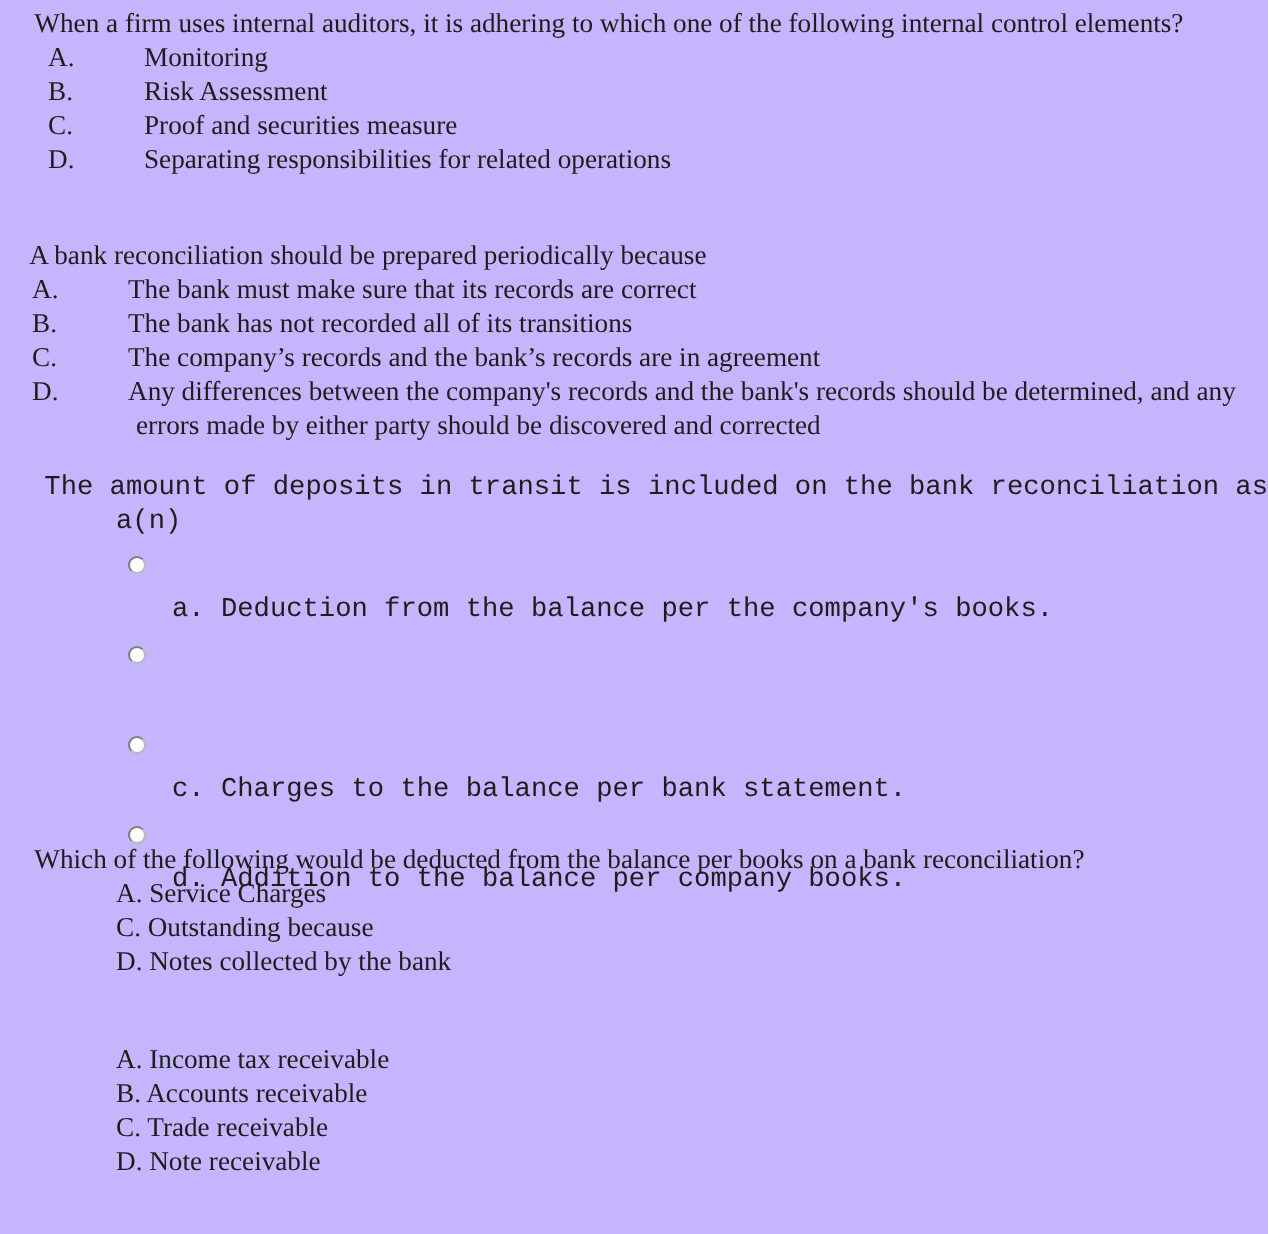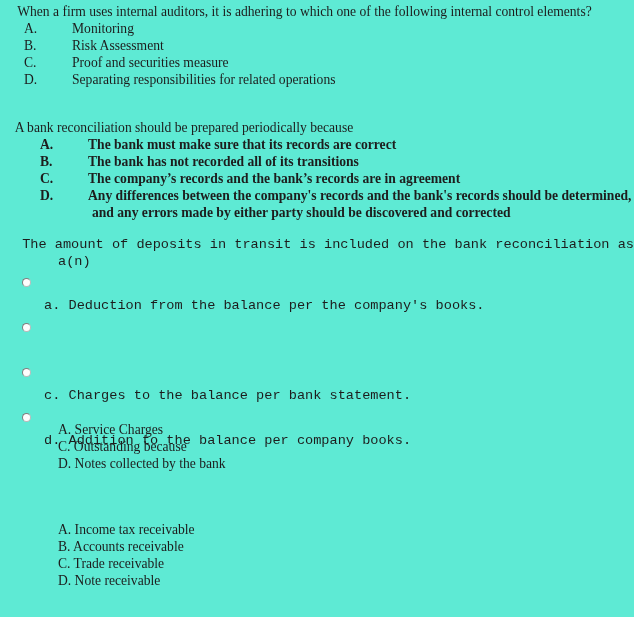--- a/index.html
+++ b/index.html
@@ -12,21 +12,21 @@
     height: 617px;
     font-family: "Liberation Serif", "DejaVu Serif", serif;
     color: #1a1a1a;
     -webkit-font-smoothing: antialiased;
   }
   #sheet {
     position: relative;
     width: 634px;
     height: 617px;
     overflow: hidden;
-    background: #5eead4;
+    background: #c4b5fd;
   }
 
   
   .qblock {
     position: absolute;
     left: 0;
     width: 634px;
   }
   .qstem {
     font-size: 13.6px;
@@ -54,23 +54,22 @@
     font-size: 13.6px;
     line-height: 17px;
     color: #1d1d1d;
   }
   
   .opt.ind-wide {
     padding-left: 76px;
     text-indent: -26px;
   }
   .opt.ind-narrow {
-    padding-left: 92px;
+    padding-left: 68px;
     text-indent: -26px;
-    font-weight: bold;
   }
   .opt.ind-tight {
     padding-left: 58px;
     text-indent: 0;
   }
   .olet {
     display: inline-block;
   }
   .olet.gap {
     min-width: 22px;
@@ -155,40 +154,44 @@
         <span class="olet gap">D.</span><span>Any differences between the company's records and the bank's records should be determined, and any errors made by either party should be discovered and corrected</span>
       </li>
     </ul>
   </div>
 
   <div class="qblock" style="top:236px;font-family:Liberation Mono, monospace;">
     <div class="qstem hang-wide">
       <span class="qnum">14.</span>
       <span>The amount of deposits in transit is included on the bank reconciliation as a(n)</span>
     </div>
-    <ul class="radio-list" style="margin-top:8px;">
+    <ul class="radio-list" style="margin-top:8px;padding-left:42px;">
       <li class="radio-row">
         <span class="radio-mark"></span>
         <span class="radio-label">a. Deduction from the balance per the company's books.</span>
       </li>
       <li class="radio-row">
         <span class="radio-mark"></span>
       </li>
       <li class="radio-row">
         <span class="radio-mark"></span>
         <span class="radio-label">c. Charges to the balance per bank statement.</span>
       </li>
       <li class="radio-row">
         <span class="radio-mark"></span>
         <span class="radio-label">d. Addition to the balance per company books.</span>
       </li>
     </ul>
   </div>
 
   <div class="qblock" style="top:421px;">
+    <div class="qstem hang-wide">
+      <span class="qnum">15.</span>
+      <span>Which of the following would be deducted from the balance per books on a bank reconciliation?</span>
+    </div>
     <ul class="opts">
       <li class="opt ind-tight">A. Service Charges</li>
       <li class="opt ind-tight">C. Outstanding because</li>
       <li class="opt ind-tight">D. Notes collected by the bank</li>
     </ul>
   </div>
 
   <div class="qblock" style="top:521px;">
     <ul class="opts">
       <li class="opt ind-tight">A. Income tax receivable</li>

